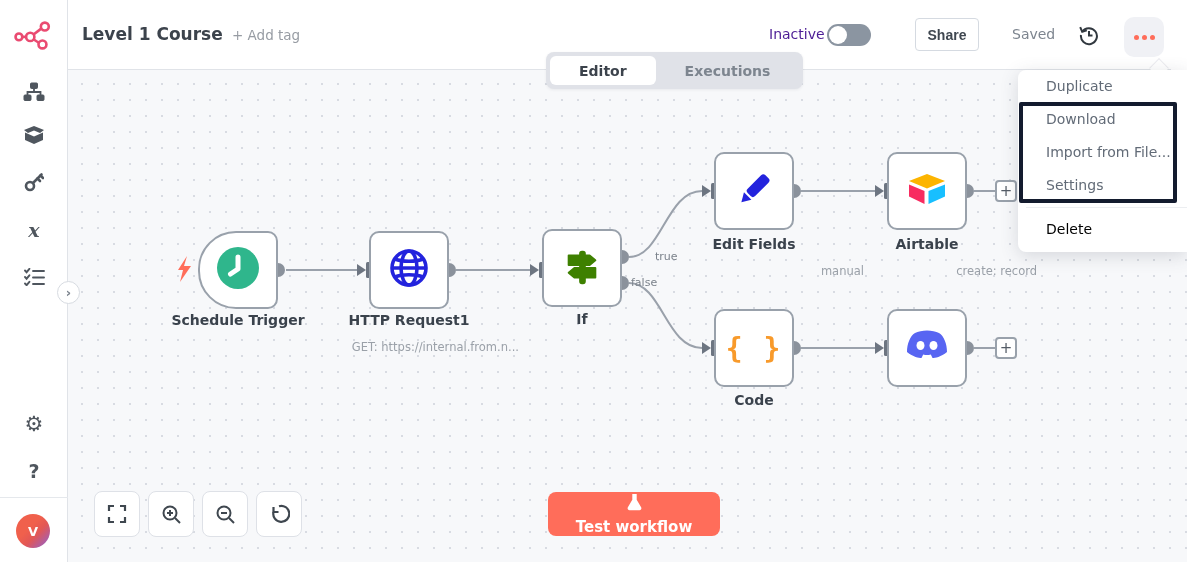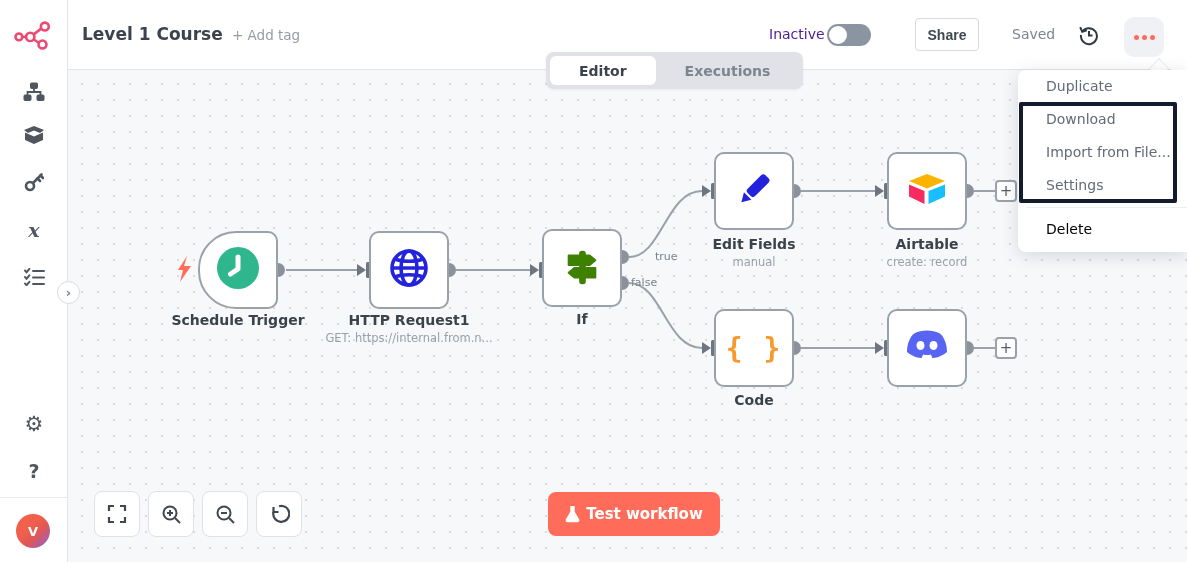--- a/index.html
+++ b/index.html
@@ -69,21 +69,21 @@
   .tab.inactive { color:#7d858f; }
   
   .node {
     position:absolute; width:80px; height:78px; background:#fff;
     border:2px solid #99a1ab; border-radius:10px; z-index:1;
     display:flex; align-items:center; justify-content:center; cursor:pointer;
   }
   .node.trigger { border-radius:38px 10px 10px 38px; }
   .node-label { position:absolute; width:220px; text-align:center; z-index:1; }
   .node-label .nm { font-size:14px; font-weight:600; color:#3a424c; }
-  .node-label .sub { font-size:11.5px; color:#9aa0a8; margin-top:3px; }
+  .node-label .sub { font-size:11.5px; color:#9aa0a8; margin-top:12px;text-align:right; }
   .branch-label { position:absolute; font-size:11px; color:#7b828b; z-index:1; }
   .plus-btn {
     position:absolute; width:22px; height:22px; background:#fff; border:2px solid #99a1ab;
     border-radius:4px; color:#545c66; font-size:15px; line-height:18px; text-align:center; z-index:1; cursor:pointer;
   }
   .bolt { position:absolute; left:176px; top:256px; z-index:1; }
   svg.overlay { position:absolute; left:0; top:0; z-index:1; pointer-events:none; }
   .code-glyph { font-family:"DejaVu Sans Mono","Liberation Mono",monospace; font-size:28px; font-weight:bold; color:#f89a2b; letter-spacing:2px; }
   .vars-glyph { font-family:"DejaVu Serif","Liberation Serif",serif; font-style:italic; font-weight:bold; font-size:19px; }
   .help-glyph { font-size:19px; font-weight:700; }
@@ -92,20 +92,21 @@
   .zoom-btn {
     position:absolute; top:491px; width:46px; height:46px; background:#fff;
     border:1px solid #dee1e7; border-radius:8px; display:flex; align-items:center; justify-content:center;
     cursor:pointer; z-index:2; color:#3f474f;
   }
   .test-btn {
     position:absolute; left:548px; top:492px; width:172px; height:44px;
     background:#ff6d5a; border:none; border-radius:8px; color:#fff; font-size:15px; font-weight:600;
     display:flex; align-items:center; justify-content:center; gap:6px; cursor:pointer; z-index:2;
     font-family:"DejaVu Sans","Liberation Sans",sans-serif;
+    flex-direction:column;
   }
   
   .caret {
     position:absolute; left:1152px; top:61px; width:14px; height:14px; background:#fff;
     transform:rotate(45deg); border-left:1px solid #ececf0; border-top:1px solid #ececf0; z-index:9;
   }
   .menu {
     position:absolute; left:1018px; top:70px; width:169px; z-index:10;
     background:#fff; border-radius:8px 0 0 8px; padding:0 0 6px 8px;
     box-shadow:0 4px 18px rgba(68,74,87,.18);

